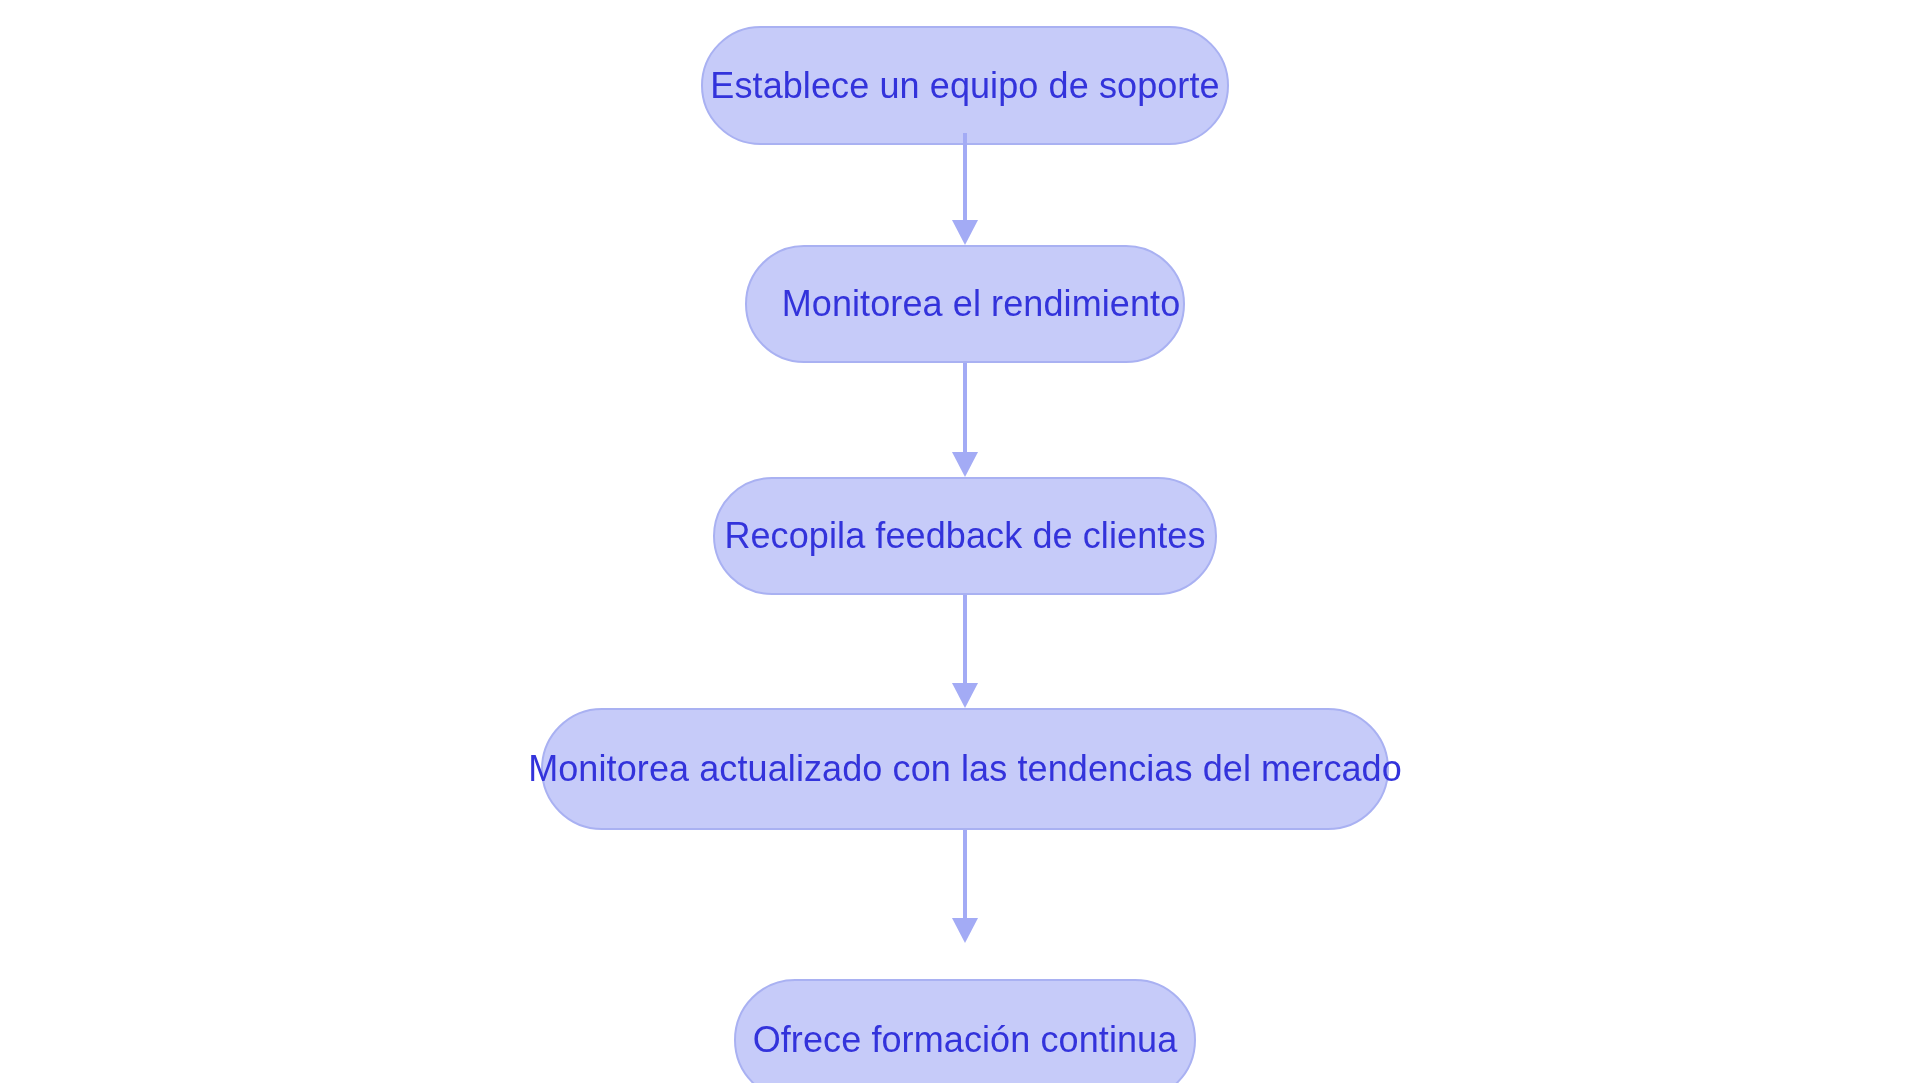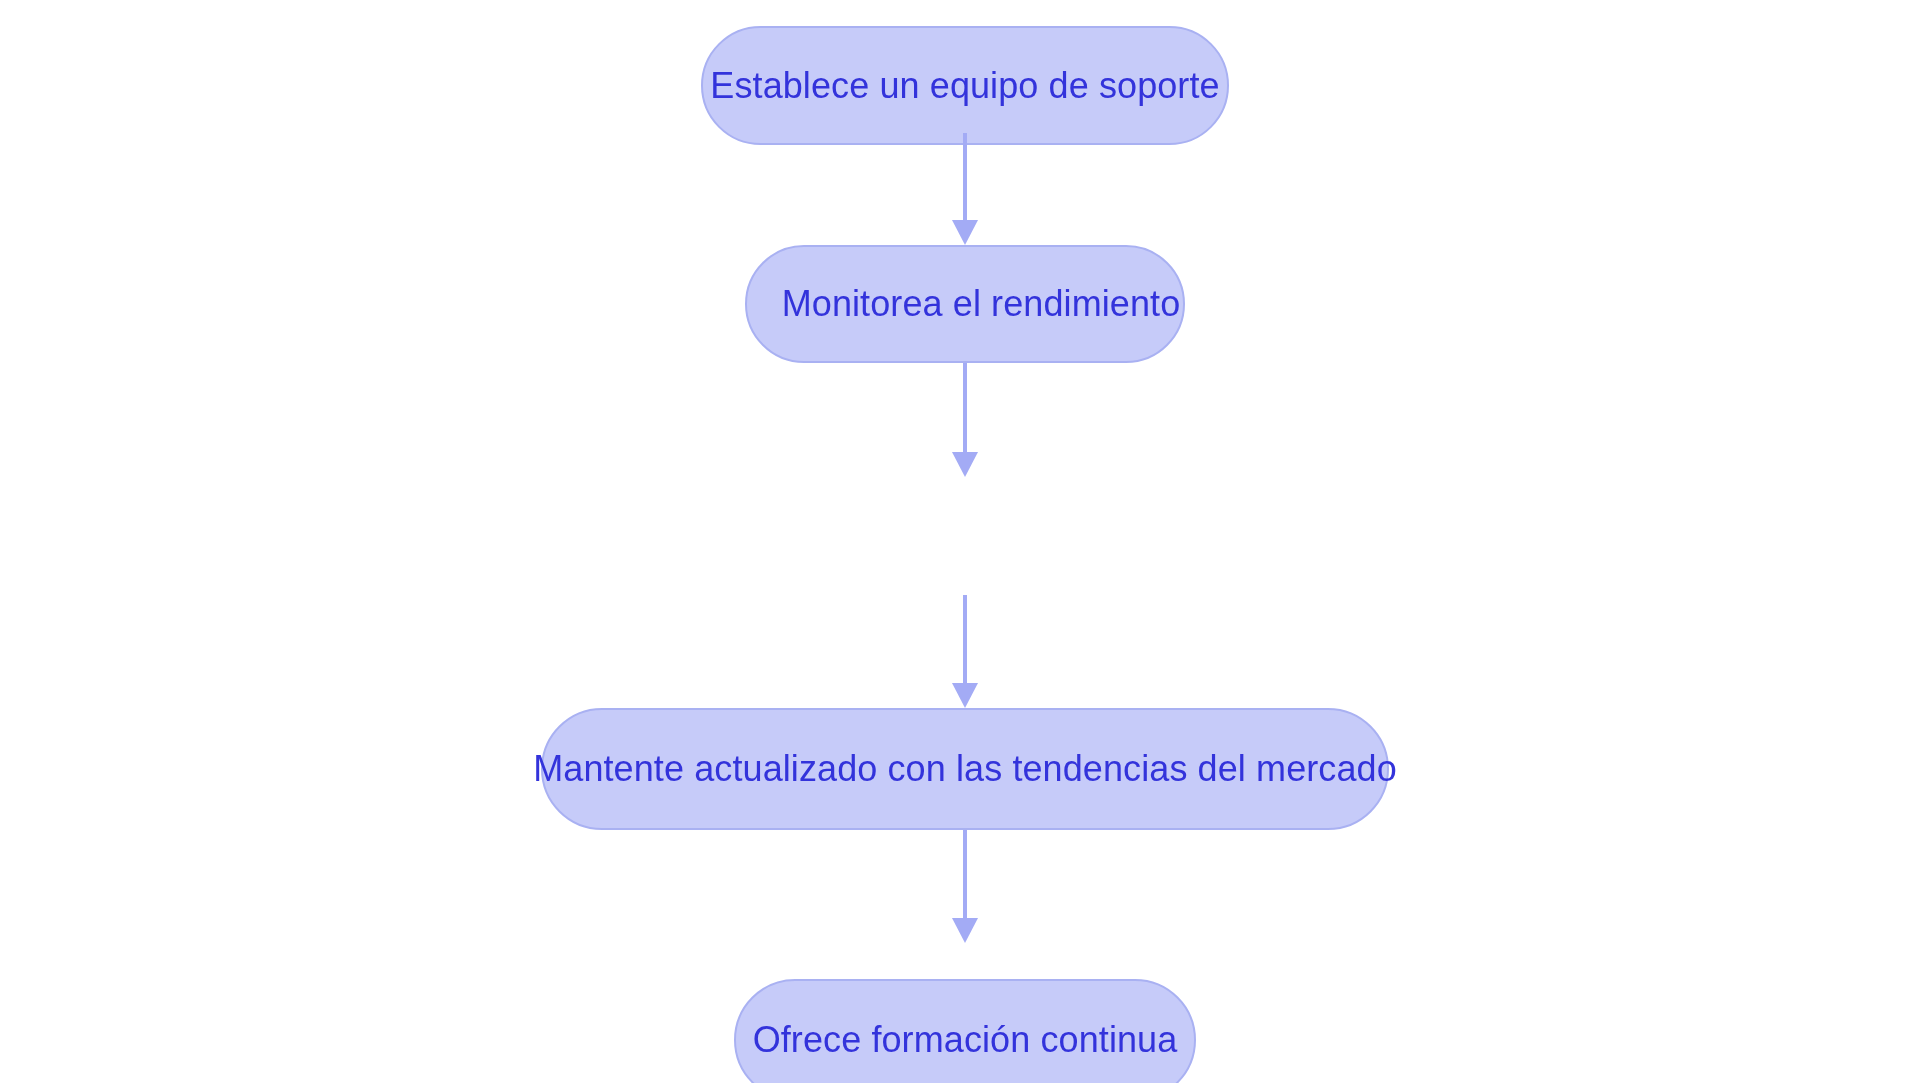--- a/index.html
+++ b/index.html
@@ -114,28 +114,31 @@
 
   <div class="node node-2">
     <span class="node-label">Monitorea el rendimiento</span>
   </div>
 
   <div class="connector conn-2">
     <div class="stem"></div>
     <div class="head"></div>
   </div>
 
+  <div class="node node-3">
+    <span class="node-label">Recopila feedback de clientes</span>
+  </div>
 
   <div class="connector conn-3">
     <div class="stem"></div>
     <div class="head"></div>
   </div>
 
   <div class="node node-4">
-    <span class="node-label">Mantente actualizado con las tendencias del mercado</span>
+    <span class="node-label">Monitorea actualizado con las tendencias del mercado</span>
   </div>
 
   <div class="connector conn-4">
     <div class="stem"></div>
     <div class="head"></div>
   </div>
 
   <div class="node node-5">
     <span class="node-label">Ofrece formación continua</span>
   </div>

